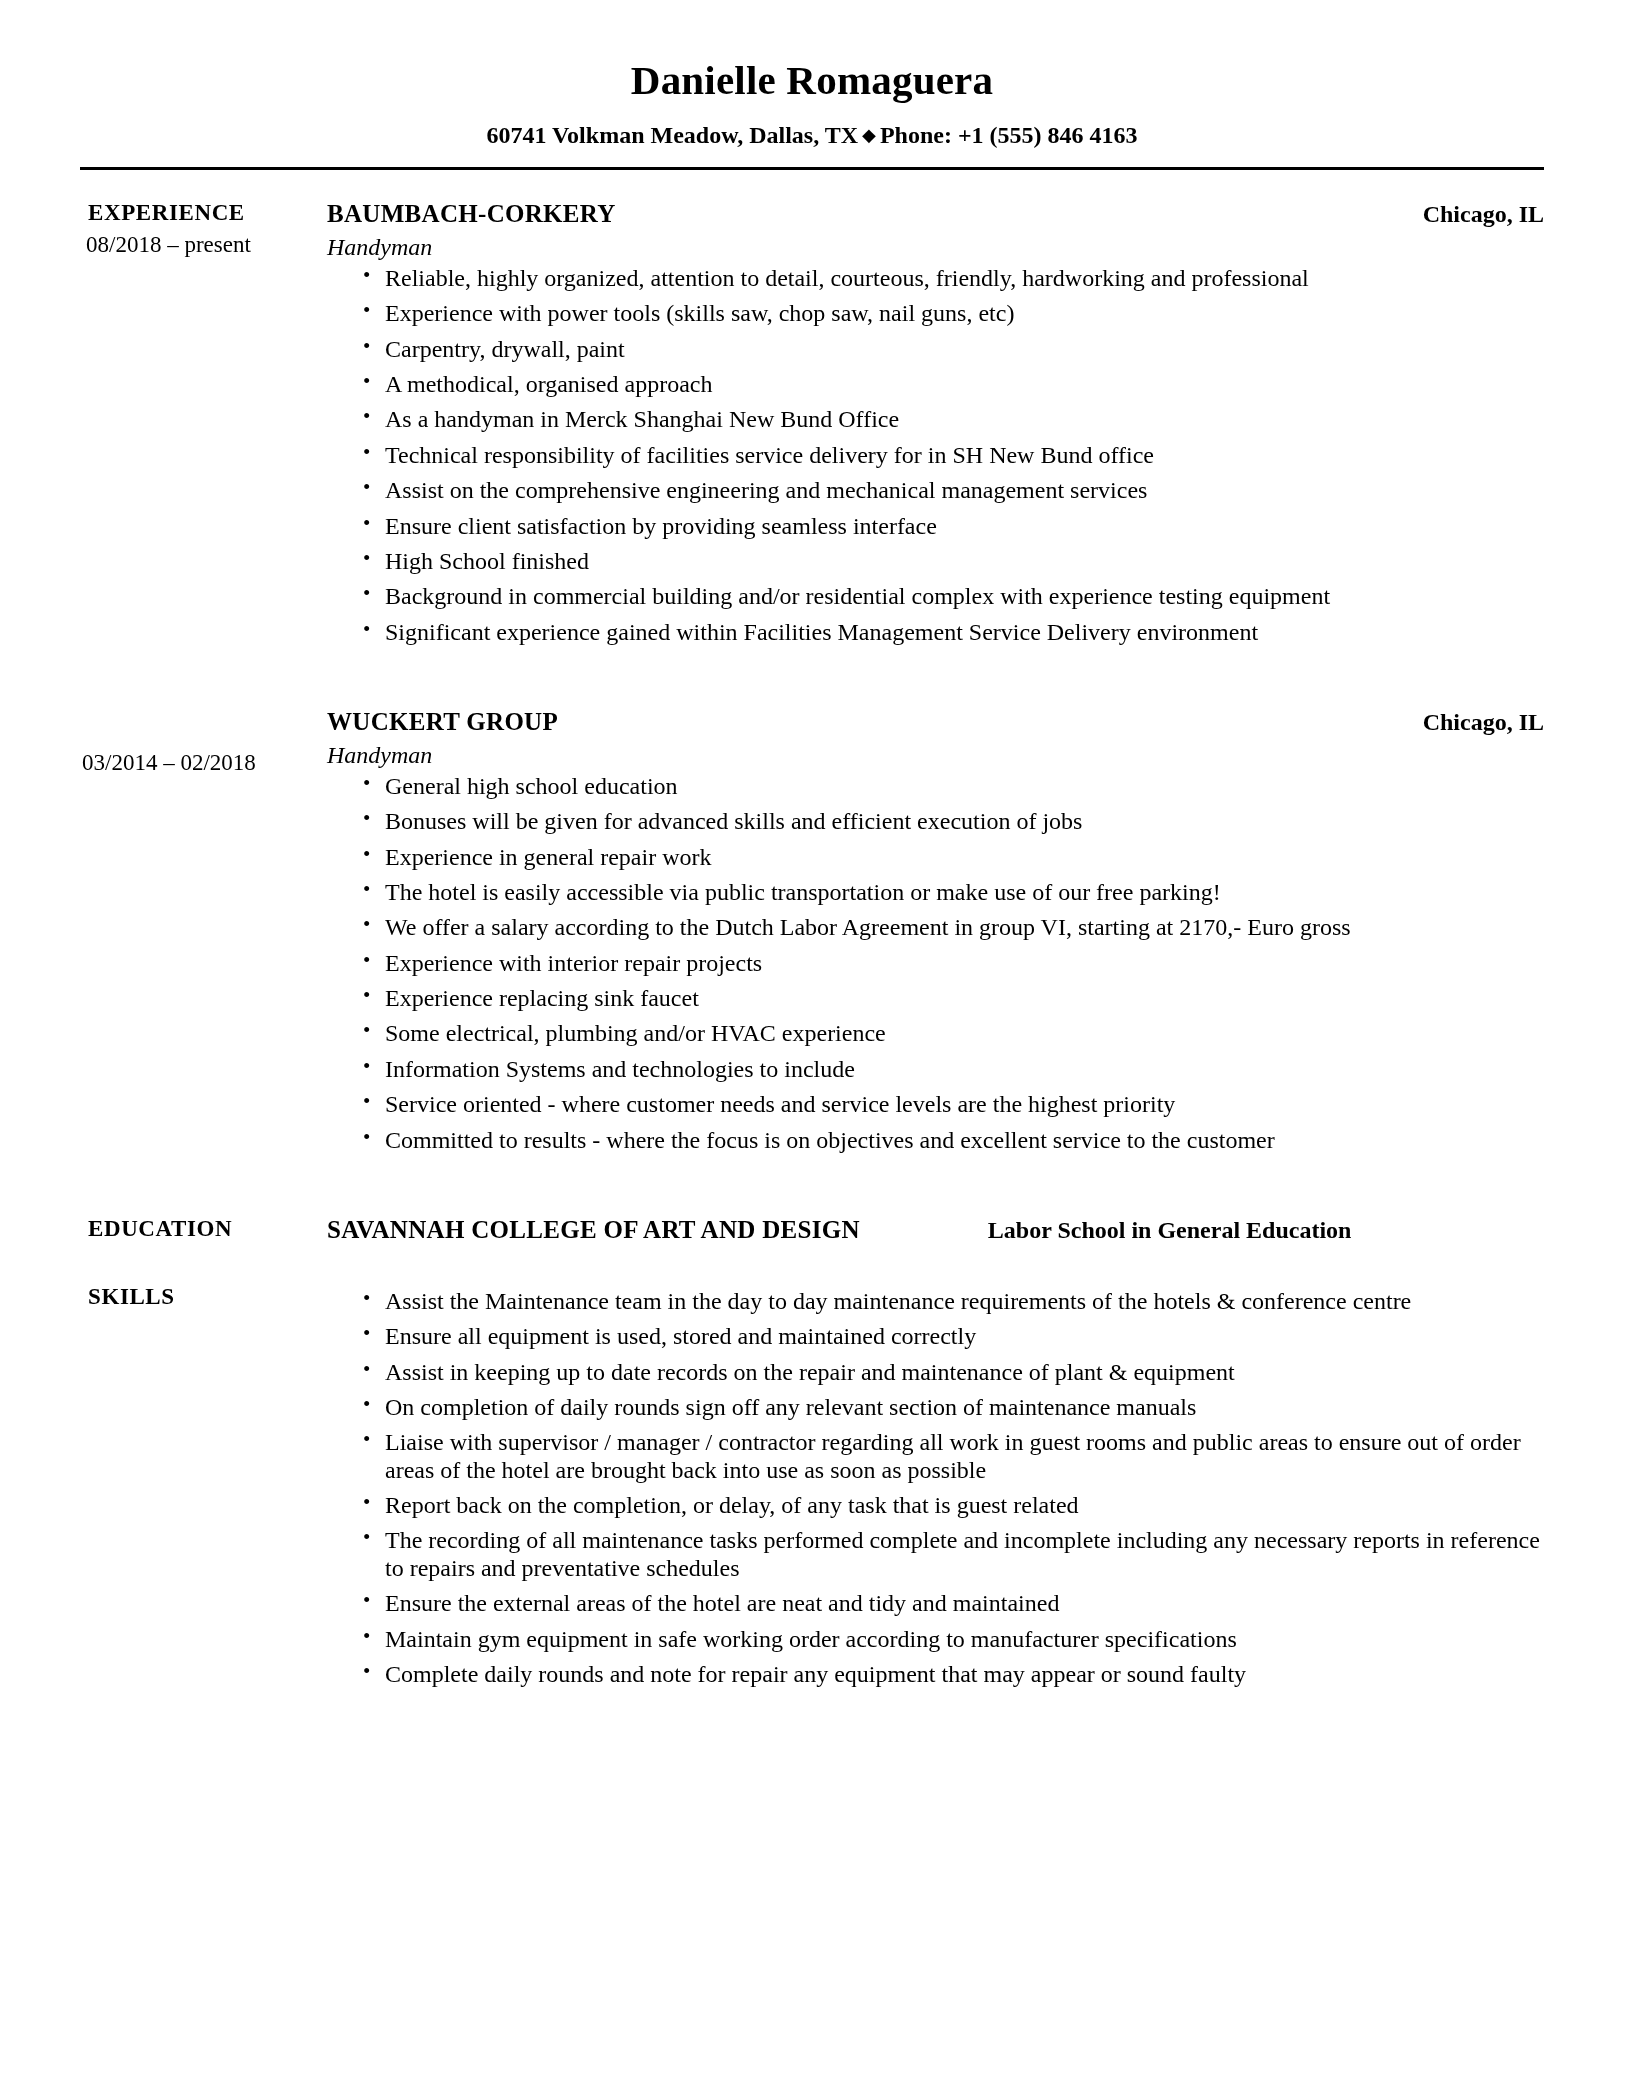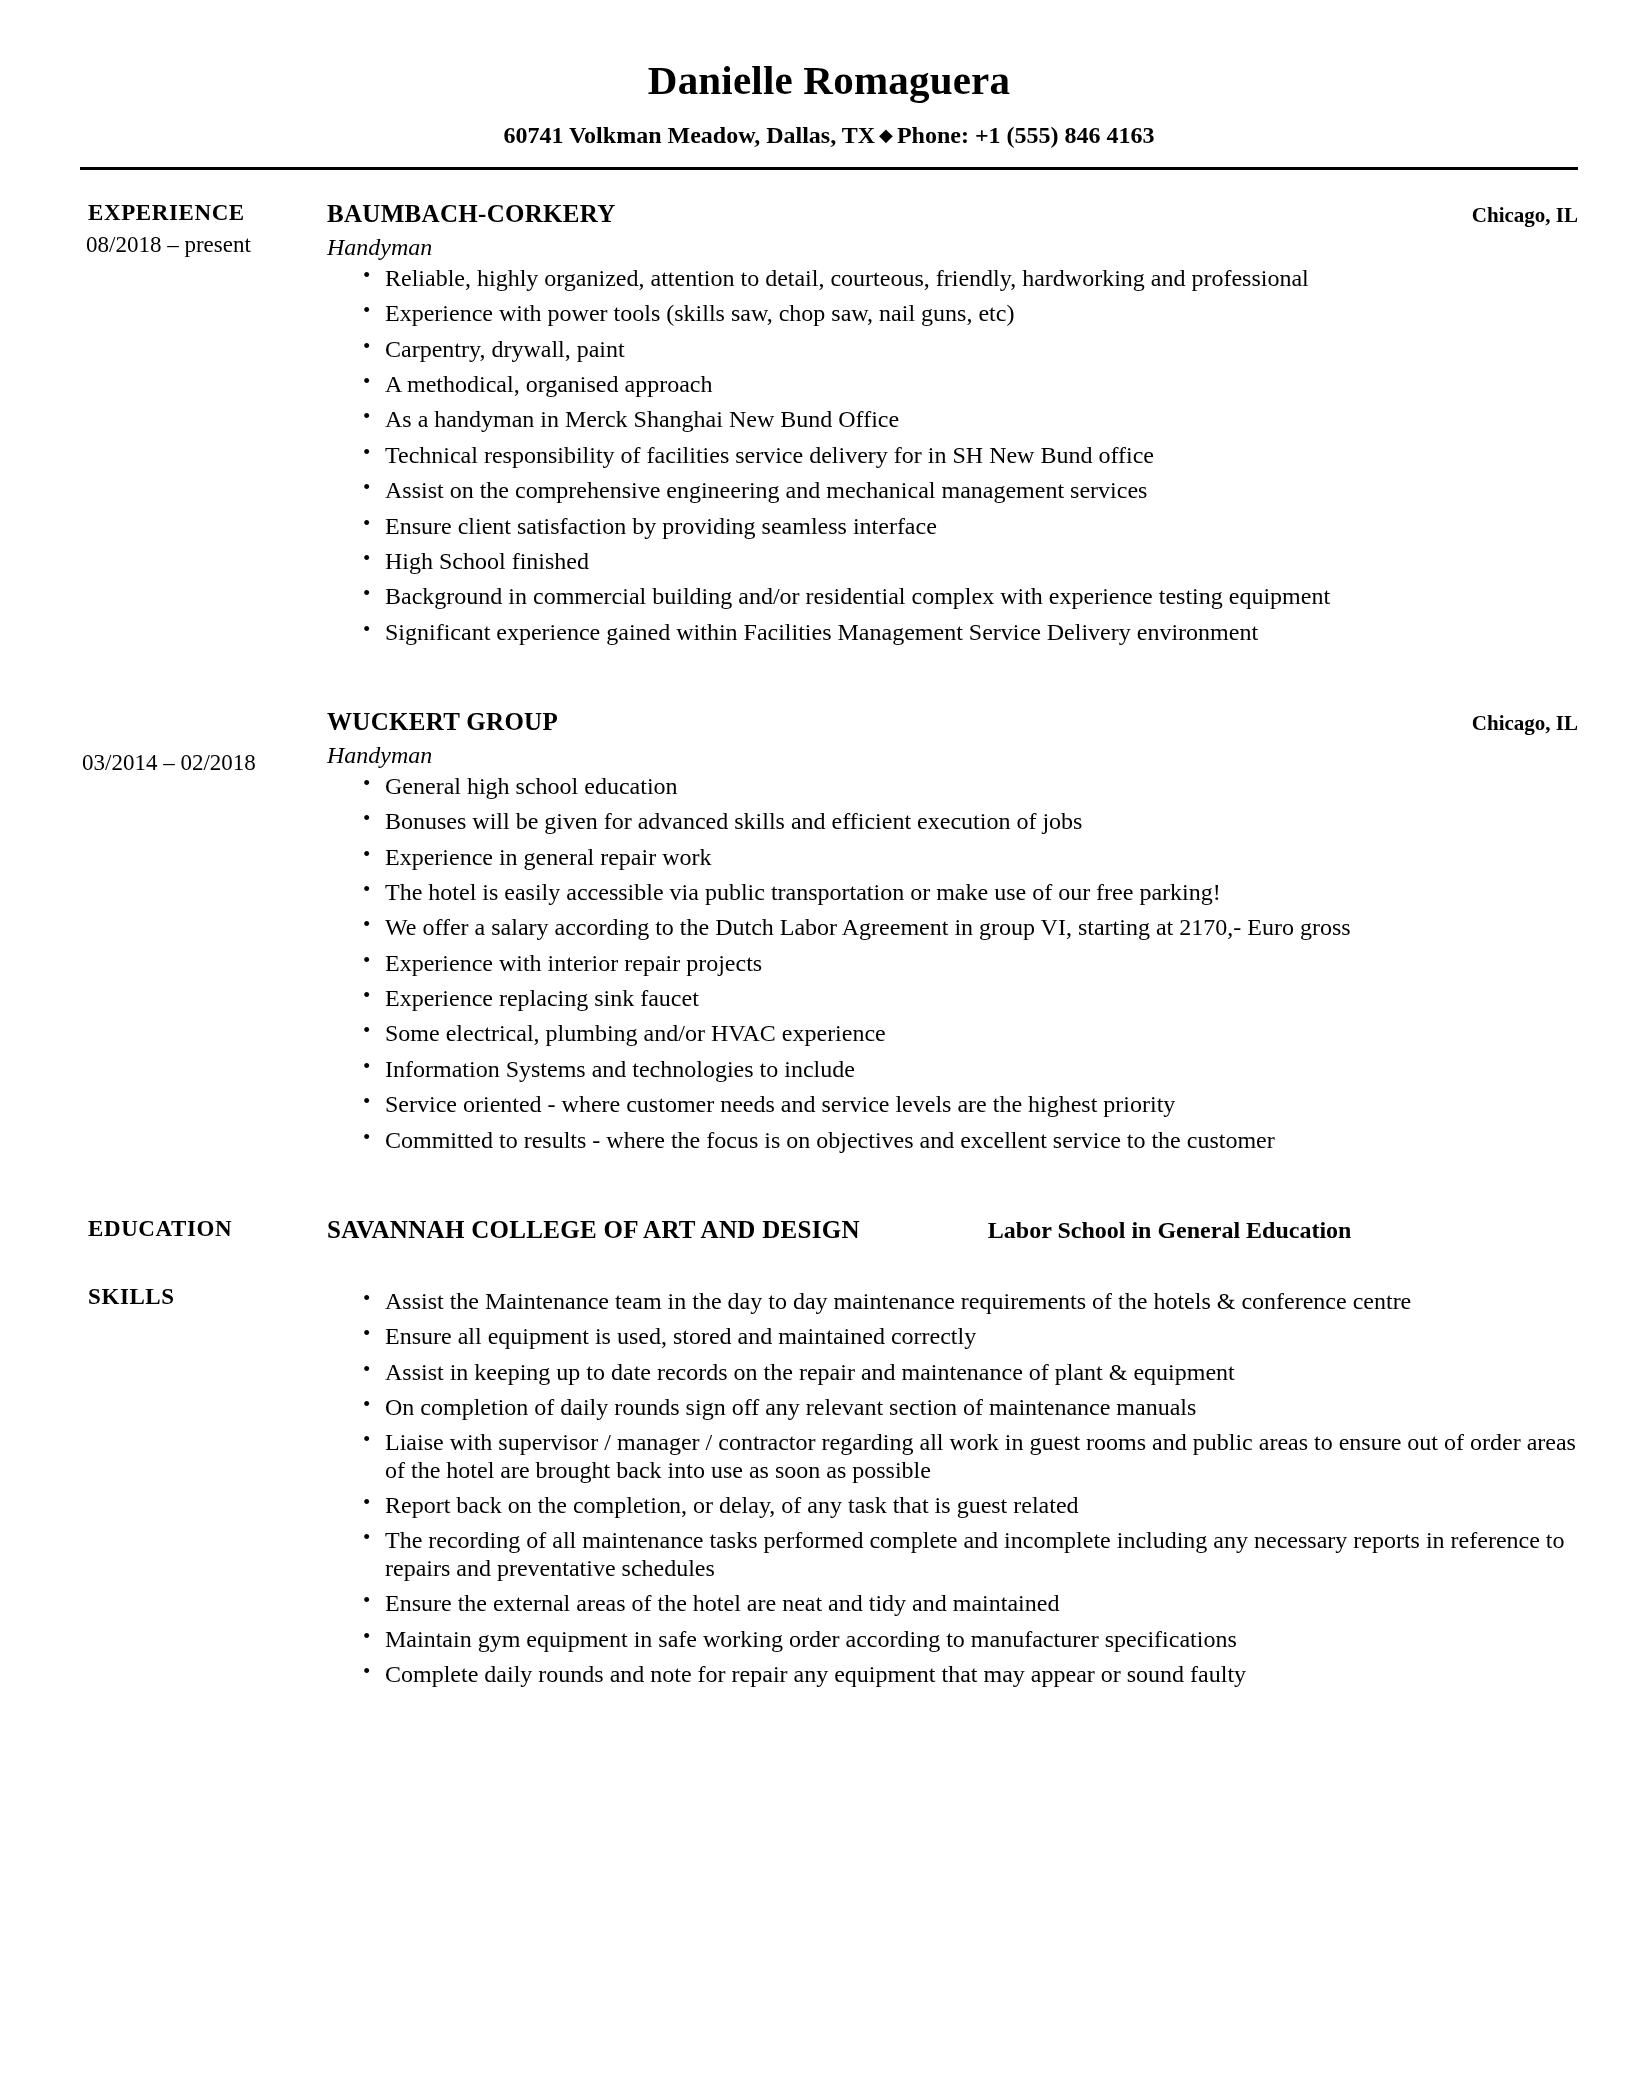--- a/index.html
+++ b/index.html
@@ -10,21 +10,21 @@
   body {
     width: 1632px;
     min-height: 2098px;
     font-family: "Liberation Serif", "DejaVu Serif", serif;
     color: #000000;
   }
   .page {
     width: 1632px;
     min-height: 2098px;
     box-sizing: border-box;
-    padding: 40px 46px 60px 72px;
+    padding: 40px 80px 60px 72px;
     position: relative;
   }
 
   
   .doc-name {
     text-align: center;
     font-size: 41px;
     font-weight: bold;
     letter-spacing: 0.2px;
     margin-top: 16px;
@@ -86,21 +86,21 @@
     justify-content: space-between;
     align-items: baseline;
     gap: 32px;
   }
   .org {
     font-size: 25px;
     font-weight: bold;
     letter-spacing: 0.3px;
   }
   .loc {
-    font-size: 21px;
+    font-size: 24px;
     font-weight: bold;
     padding-right: 8px;
     white-space: nowrap;
   }
   .role {
     font-size: 24px;
     font-weight: normal;
     font-style: italic;
     margin-top: 6px;
     margin-bottom: 2px;

